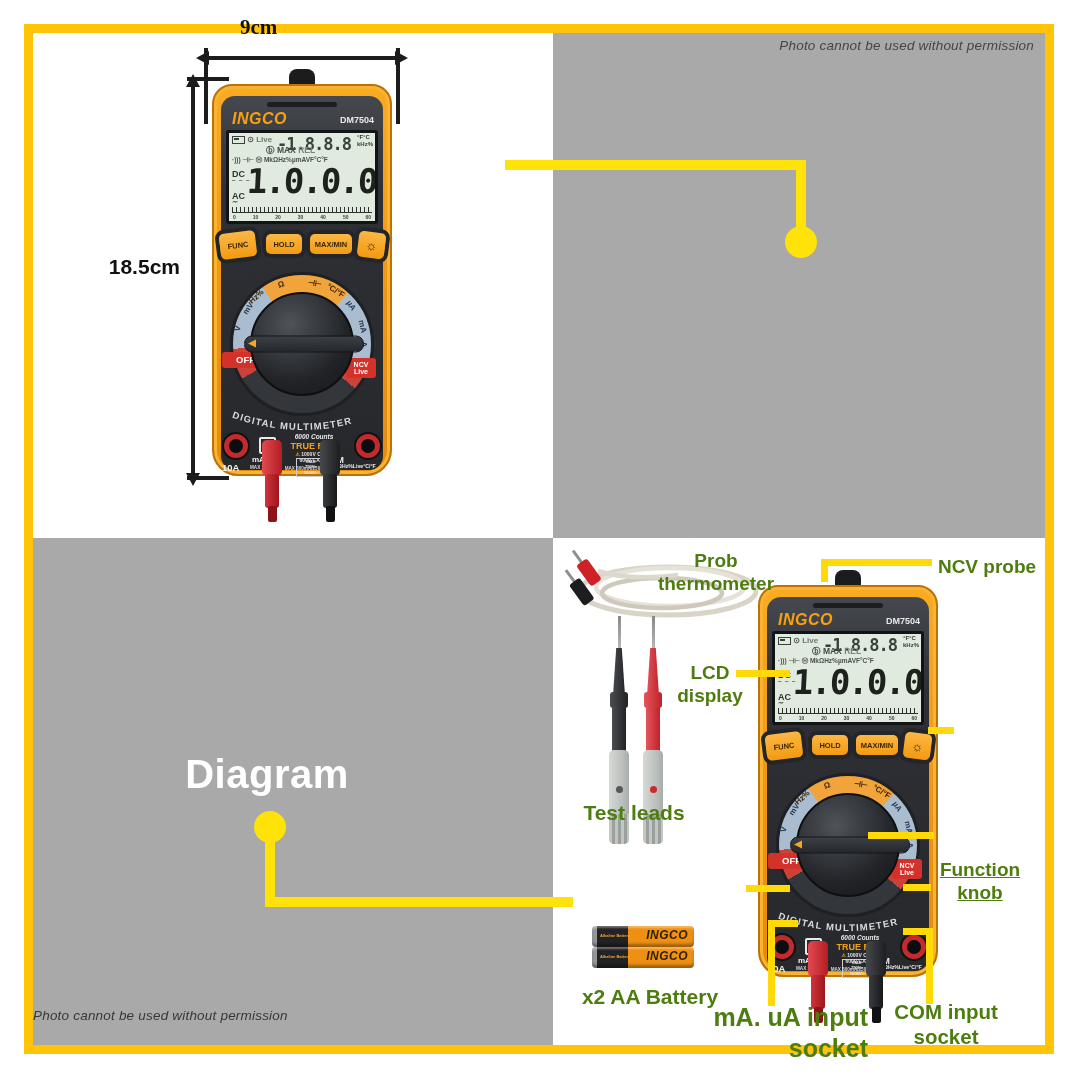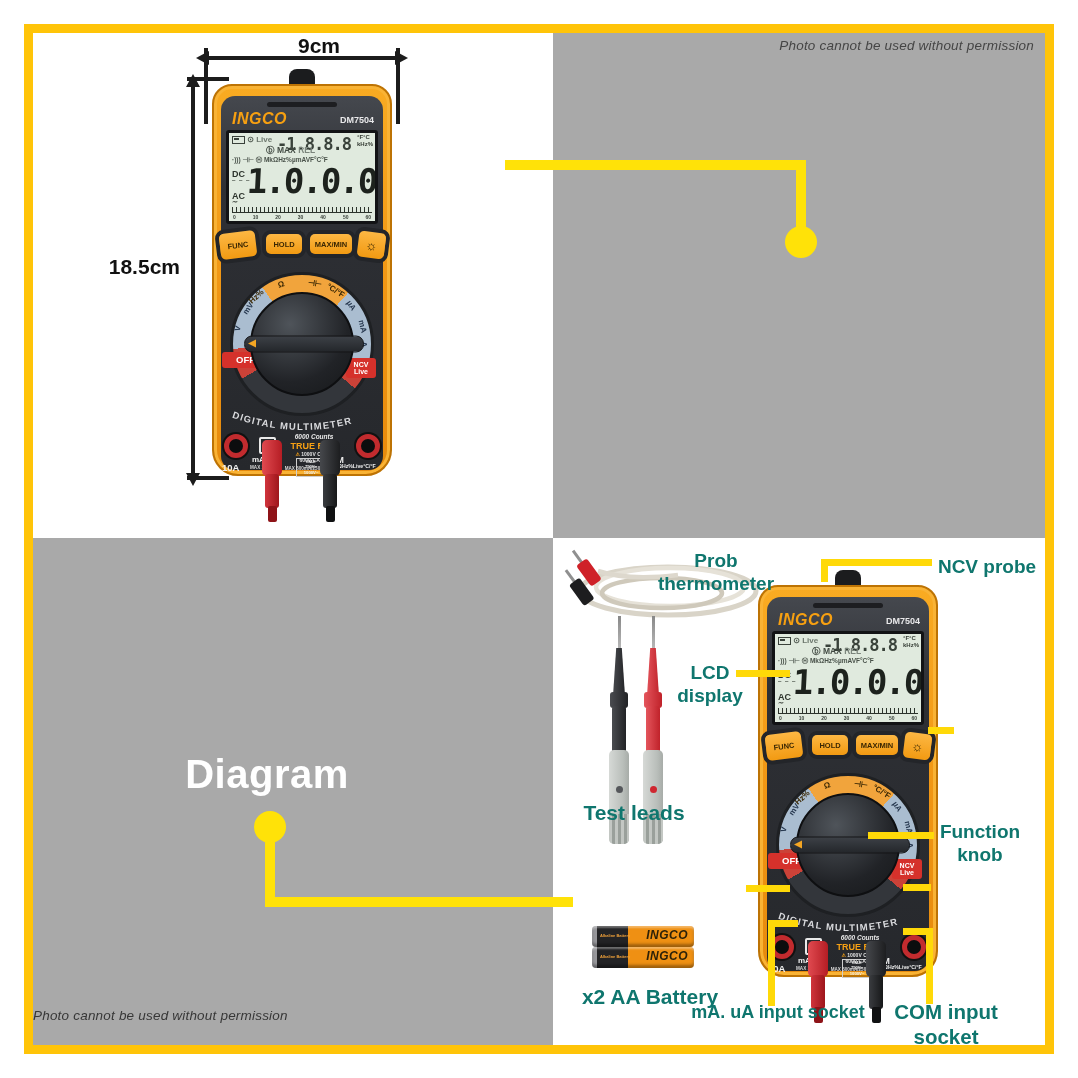--- a/index.html
+++ b/index.html
@@ -27,36 +27,36 @@
   #dim-line-h{left:505px;top:160px;width:301px;height:10px;}
   #dim-line-v{left:796px;top:160px;width:10px;height:72px;}
   #dim-dot{left:785px;top:226px;}
   #dia-dot{left:254px;top:811px;}
   #dia-line-v{left:265px;top:838px;width:10px;height:66px;}
   #dia-line-h{left:265px;top:897px;width:308px;height:10px;}
 
   
   .mk{position:absolute;background:#1c1c1c;}
   .mlabel{position:absolute;font-weight:bold;font-size:21px;color:#111;}
-  #label-9cm{left:240px;top:34px;width:100px;text-align:right;}
+  #label-9cm{left:240px;top:15px;width:100px;text-align:left;font-family:Liberation Serif, serif;}
   #label-185cm{left:85px;top:255px;width:95px;text-align:right;}
   .tri{position:absolute;width:0;height:0;}
 
   
-  .dlabel{position:absolute;font-weight:bold;font-size:19px;color:#0f766e;text-align:center;line-height:1.22;}
+  .dlabel{position:absolute;font-weight:bold;font-size:19px;color:#4d7c0f;text-align:center;line-height:1.22;}
   #lbl-prob{left:636px;top:549px;width:160px;}
   #lbl-ncv{left:932px;top:555px;width:110px;}
   #lbl-lcd{left:668px;top:661px;width:84px;}
   #lbl-rg{left:948px;top:717px;width:104px;}
-  #lbl-fk{left:932px;top:820px;width:96px;}
+  #lbl-fk{left:932px;top:858px;width:96px;text-decoration:underline;}
   #lbl-10a{left:652px;top:871px;width:116px;}
   #lbl-other{left:928px;top:871px;width:124px;}
   #lbl-leads{left:572px;top:800px;width:124px;font-size:21px;}
   #lbl-batt{left:580px;top:984px;width:140px;font-size:21px;}
-  #lbl-maua{left:688px;top:1002px;width:180px;font-size:18px;}
+  #lbl-maua{left:688px;top:1002px;width:180px;font-size:25px;text-align:right;}
   #lbl-com{left:862px;top:999px;width:168px;font-size:20.5px;}
 
   .cline{position:absolute;background:#ffd908;}
   #cl-ncv-h{left:826px;top:559px;width:106px;height:7px;}
   #cl-ncv-v{left:821px;top:559px;width:7px;height:23px;}
   #cl-lcd{left:736px;top:670px;width:54px;height:7px;}
   #cl-rg{left:928px;top:727px;width:26px;height:7px;}
   #cl-fk{left:868px;top:832px;width:66px;height:7px;}
   #cl-10a{left:746px;top:885px;width:44px;height:7px;}
   #cl-other{left:903px;top:884px;width:28px;height:7px;}

